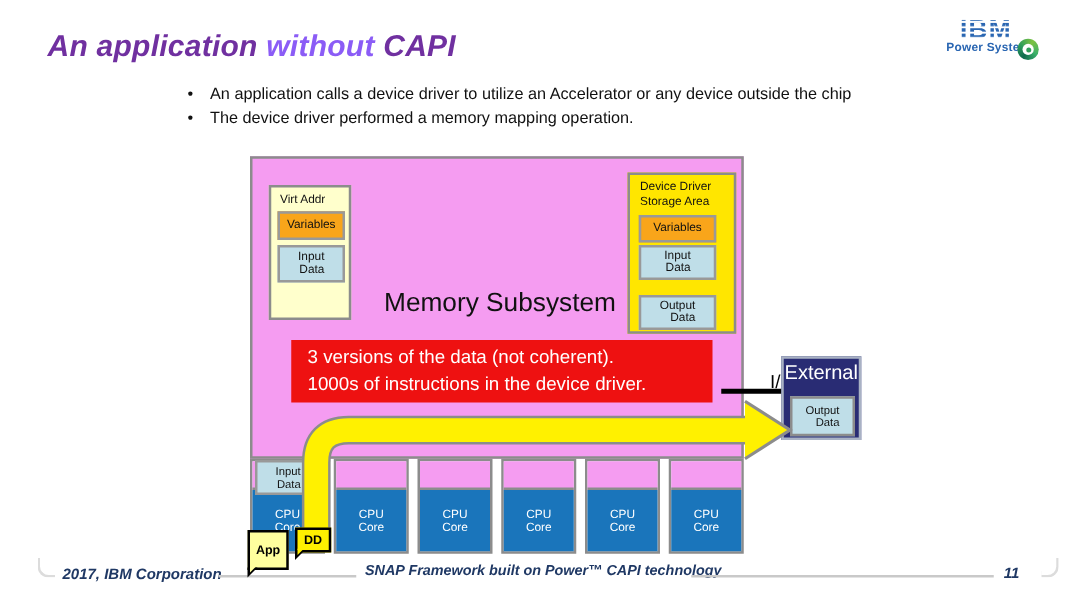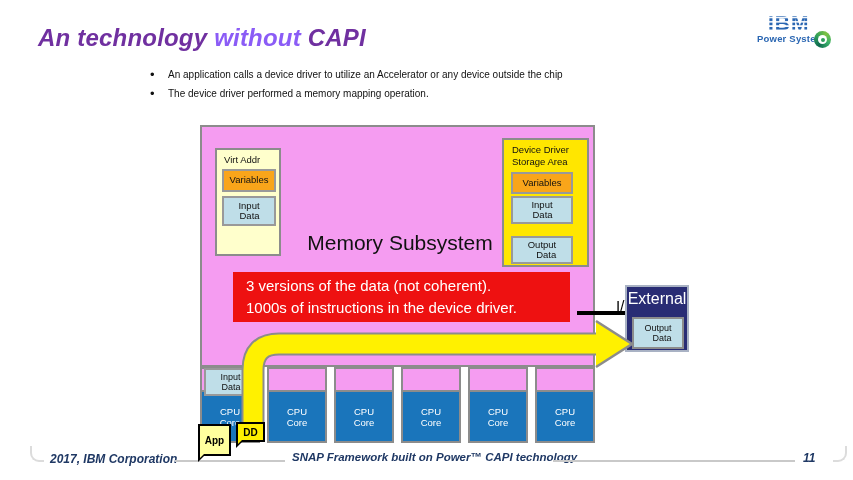--- a/index.html
+++ b/index.html
@@ -19,21 +19,21 @@
   .logo { left:757px; top:14px; width:92px; }
   .logo .mark { margin-left:11px; display:block; }
   .logo .sub { font-size:9.5px; font-weight:bold; color:#2A66B2; letter-spacing:.2px; margin-top:1px; }
   .green-badge { position:absolute; left:57px; top:17px; width:17px; height:17px; border-radius:50%;
     background:conic-gradient(from 210deg,#0F6B4F,#2E9E5B,#7DC242,#3AB06A,#0F6B4F); }
   .green-badge::after { content:''; position:absolute; inset:4px; background:#fff; border-radius:50%; }
   .green-badge::before { content:''; position:absolute; left:7px; top:7px; width:4px; height:4px;
     background:#2E9E5B; border-radius:50%; z-index:1; }
 
   
-  .bullets { left:146px; top:66px; width:570px; font-size:10px; color:#111; line-height:17.5px; list-style:none; }
+  .bullets { left:146px; top:66px; width:570px; font-size:13px; color:#111; line-height:17.5px; list-style:none; }
   .bullets li { padding-left:22px; position:relative; margin-bottom:1px; }
   .bullets li::before { content:'•'; position:absolute; left:4px; top:0; font-size:13px; }
 
   
   .gbox { border:2px solid #8C8C8C; }
   .pre { white-space:pre-line; }
 
   .memory { left:200px; top:125px; width:395px; height:242px; background:#F59CF1; }
   .memory-label { left:248px; top:231px; width:304px; text-align:center; font-size:21px; color:#111; }
 
@@ -90,21 +90,21 @@
   .corner { width:14px; height:16px; top:446px; }
   .corner-l { left:30px; border-left:2px solid #DCDCDC; border-bottom:2px solid #DCDCDC; border-bottom-left-radius:9px; }
   .corner-r { left:833px; border-right:2px solid #DCDCDC; border-bottom:2px solid #DCDCDC; border-bottom-right-radius:9px; }
 </style>
 </head>
 <body>
 
 <div class="slide">
 
   <div class="abs title">
-    <span class="purple">An technology</span>
+    <span class="purple">An application</span>
     <span class="dark">without</span>
     <span class="purple">CAPI</span>
   </div>
 
   <div class="abs logo">
     <svg class="mark" width="52" height="18" viewBox="0 0 52 18">
       <defs>
         <pattern id="stripes" width="4" height="4.3" patternUnits="userSpaceOnUse">
           <rect width="4" height="2.7" fill="#2A66B2"></rect>
         </pattern>

